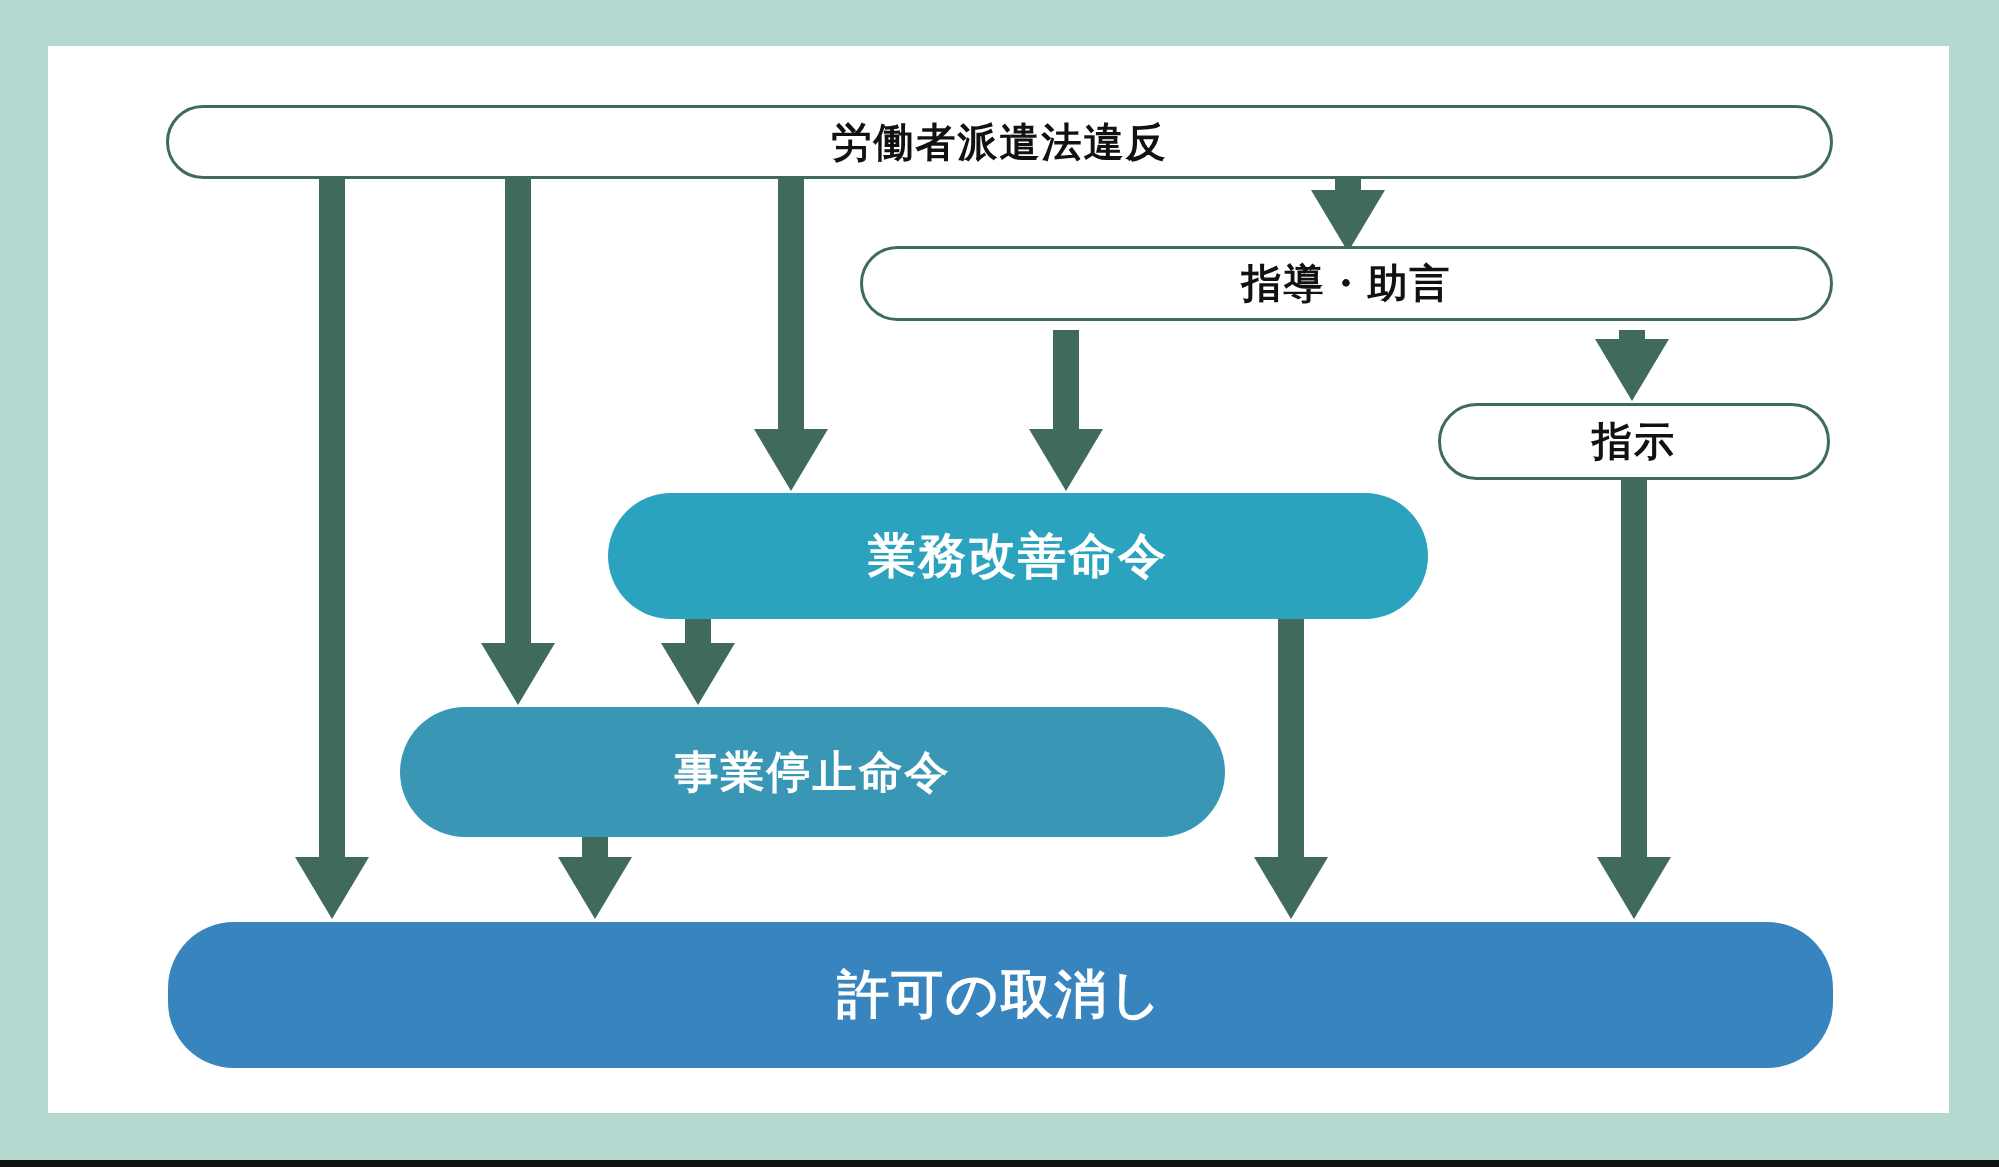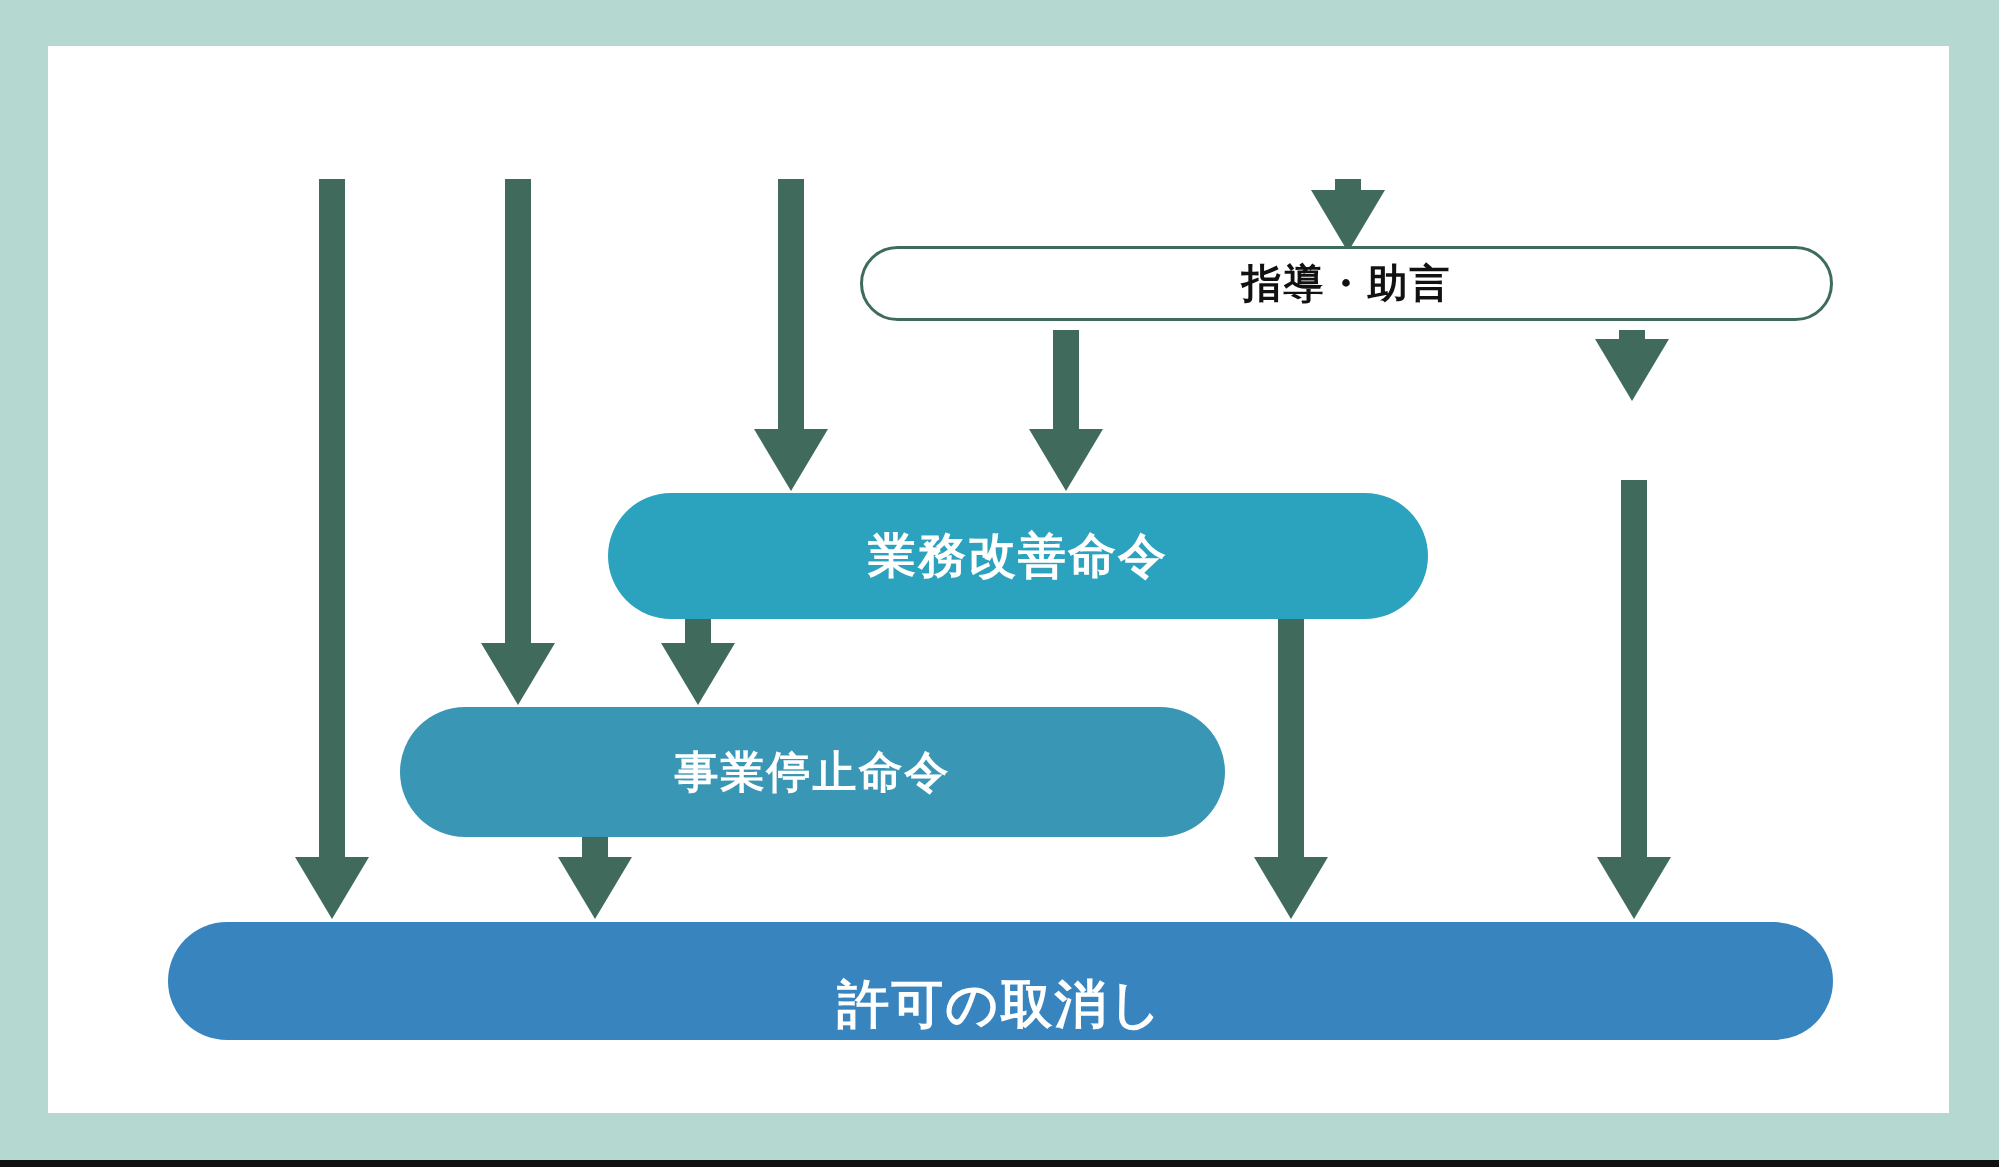--- a/index.html
+++ b/index.html
@@ -41,21 +41,21 @@
   }
   .node.filled{
     color:#ffffff;
     border:none;
   }
   #node-violation{left:166px;top:105px;width:1667px;height:74px;}
   #node-guidance{left:860px;top:246px;width:973px;height:75px;}
   #node-instruction{left:1438px;top:403px;width:392px;height:77px;}
   #node-improvement{left:608px;top:493px;width:820px;height:126px;background:var(--teal1);border-radius:63px;font-size:48px;}
   #node-suspension{left:400px;top:707px;width:825px;height:130px;background:var(--teal2);border-radius:65px;font-size:44px;}
-  #node-revocation{left:168px;top:922px;width:1665px;height:118px;background:var(--blue);border-radius:66px;font-size:52px;align-items:flex-end;}
+  #node-revocation{left:168px;top:922px;width:1665px;height:146px;background:var(--blue);border-radius:66px;font-size:52px;}
   .arrow{position:absolute;width:74px;}
   .arrow .shaft{
     position:absolute;left:50%;margin-left:-13px;width:26px;
     top:0;bottom:56px;background:var(--arrow);
   }
   .arrow .head{
     position:absolute;left:0;bottom:0;width:0;height:0;
     border-left:37px solid transparent;
     border-right:37px solid transparent;
     border-top:62px solid var(--arrow);
@@ -104,22 +104,28 @@
   </div>
   <div class="arrow" style="left:558px;top:837px;height:82px;">
     <div class="shaft"></div>
     <div class="head"></div>
   </div>
   <div class="arrow" style="left:1597px;top:480px;height:439px;">
     <div class="shaft"></div>
     <div class="head"></div>
   </div>
 
+  <div class="node outline" id="node-violation">
+    <span>労働者派遣法違反</span>
+  </div>
   <div class="node outline" id="node-guidance">
     <span>指導・助言</span>
+  </div>
+  <div class="node outline" id="node-instruction">
+    <span>指示</span>
   </div>
   <div class="node filled" id="node-improvement">
     <span>業務改善命令</span>
   </div>
   <div class="node filled" id="node-suspension">
     <span>事業停止命令</span>
   </div>
   <div class="node filled" id="node-revocation">
     <span>許可の取消し</span>
   </div>

